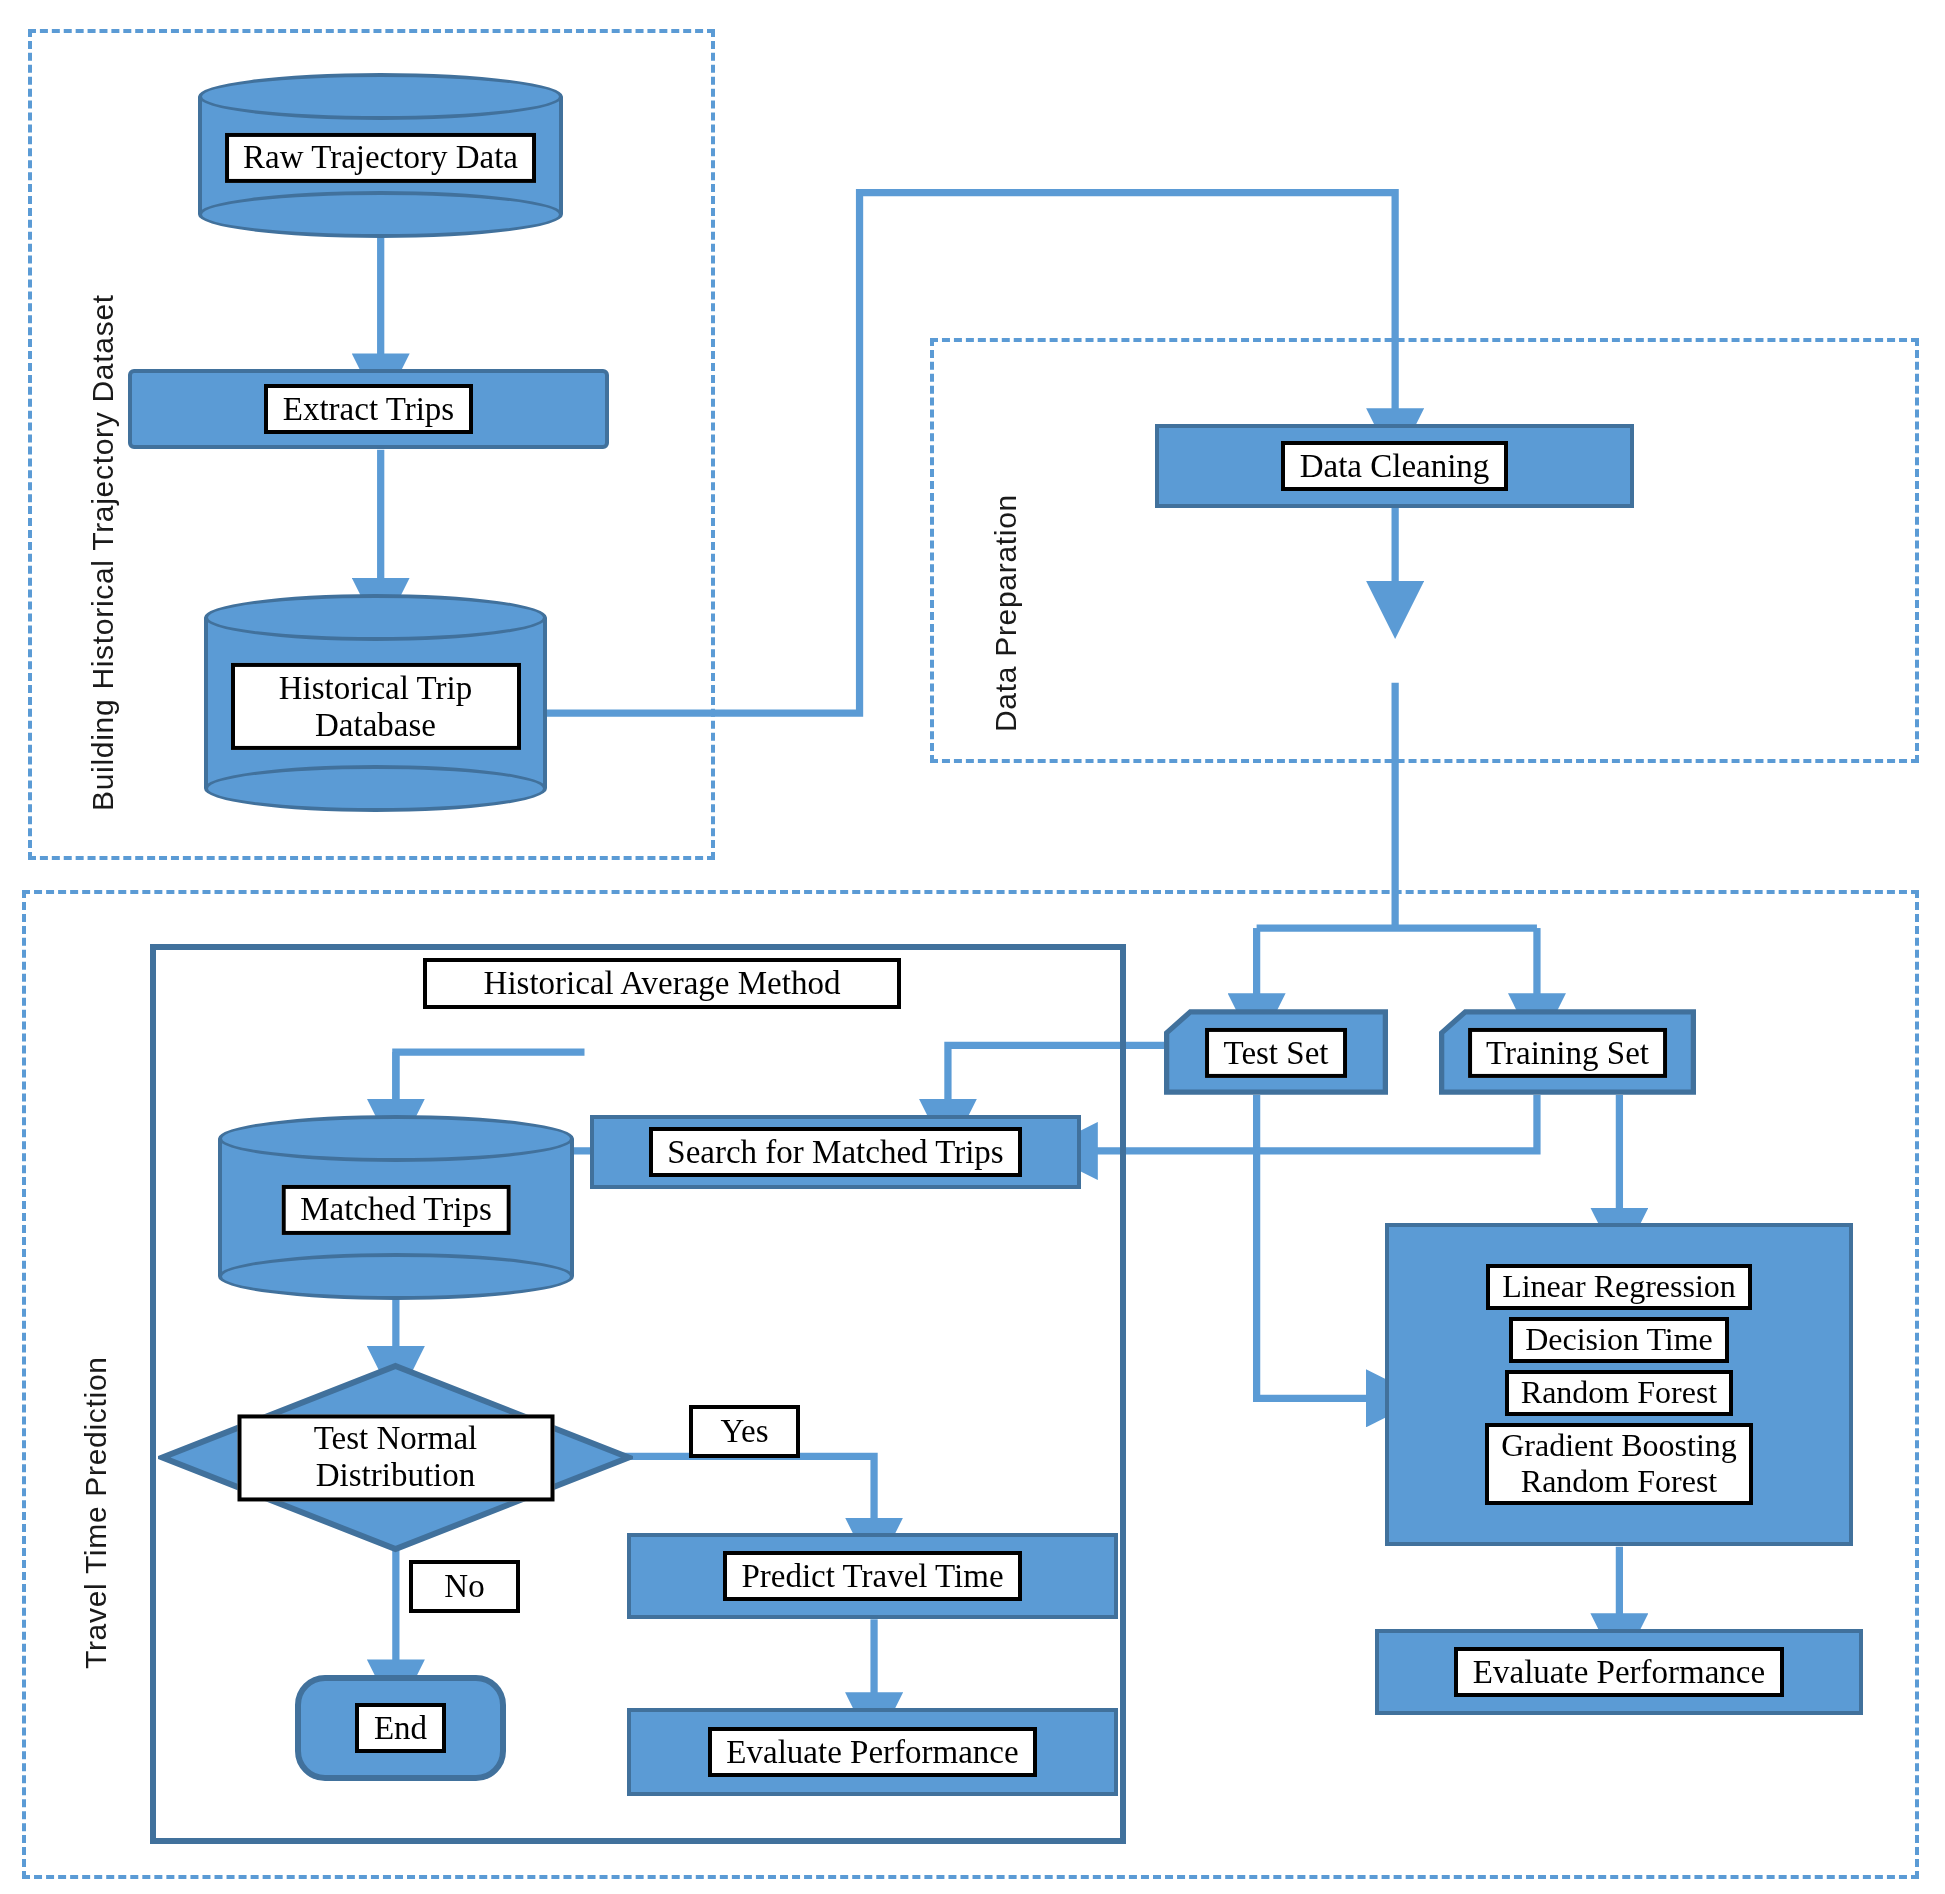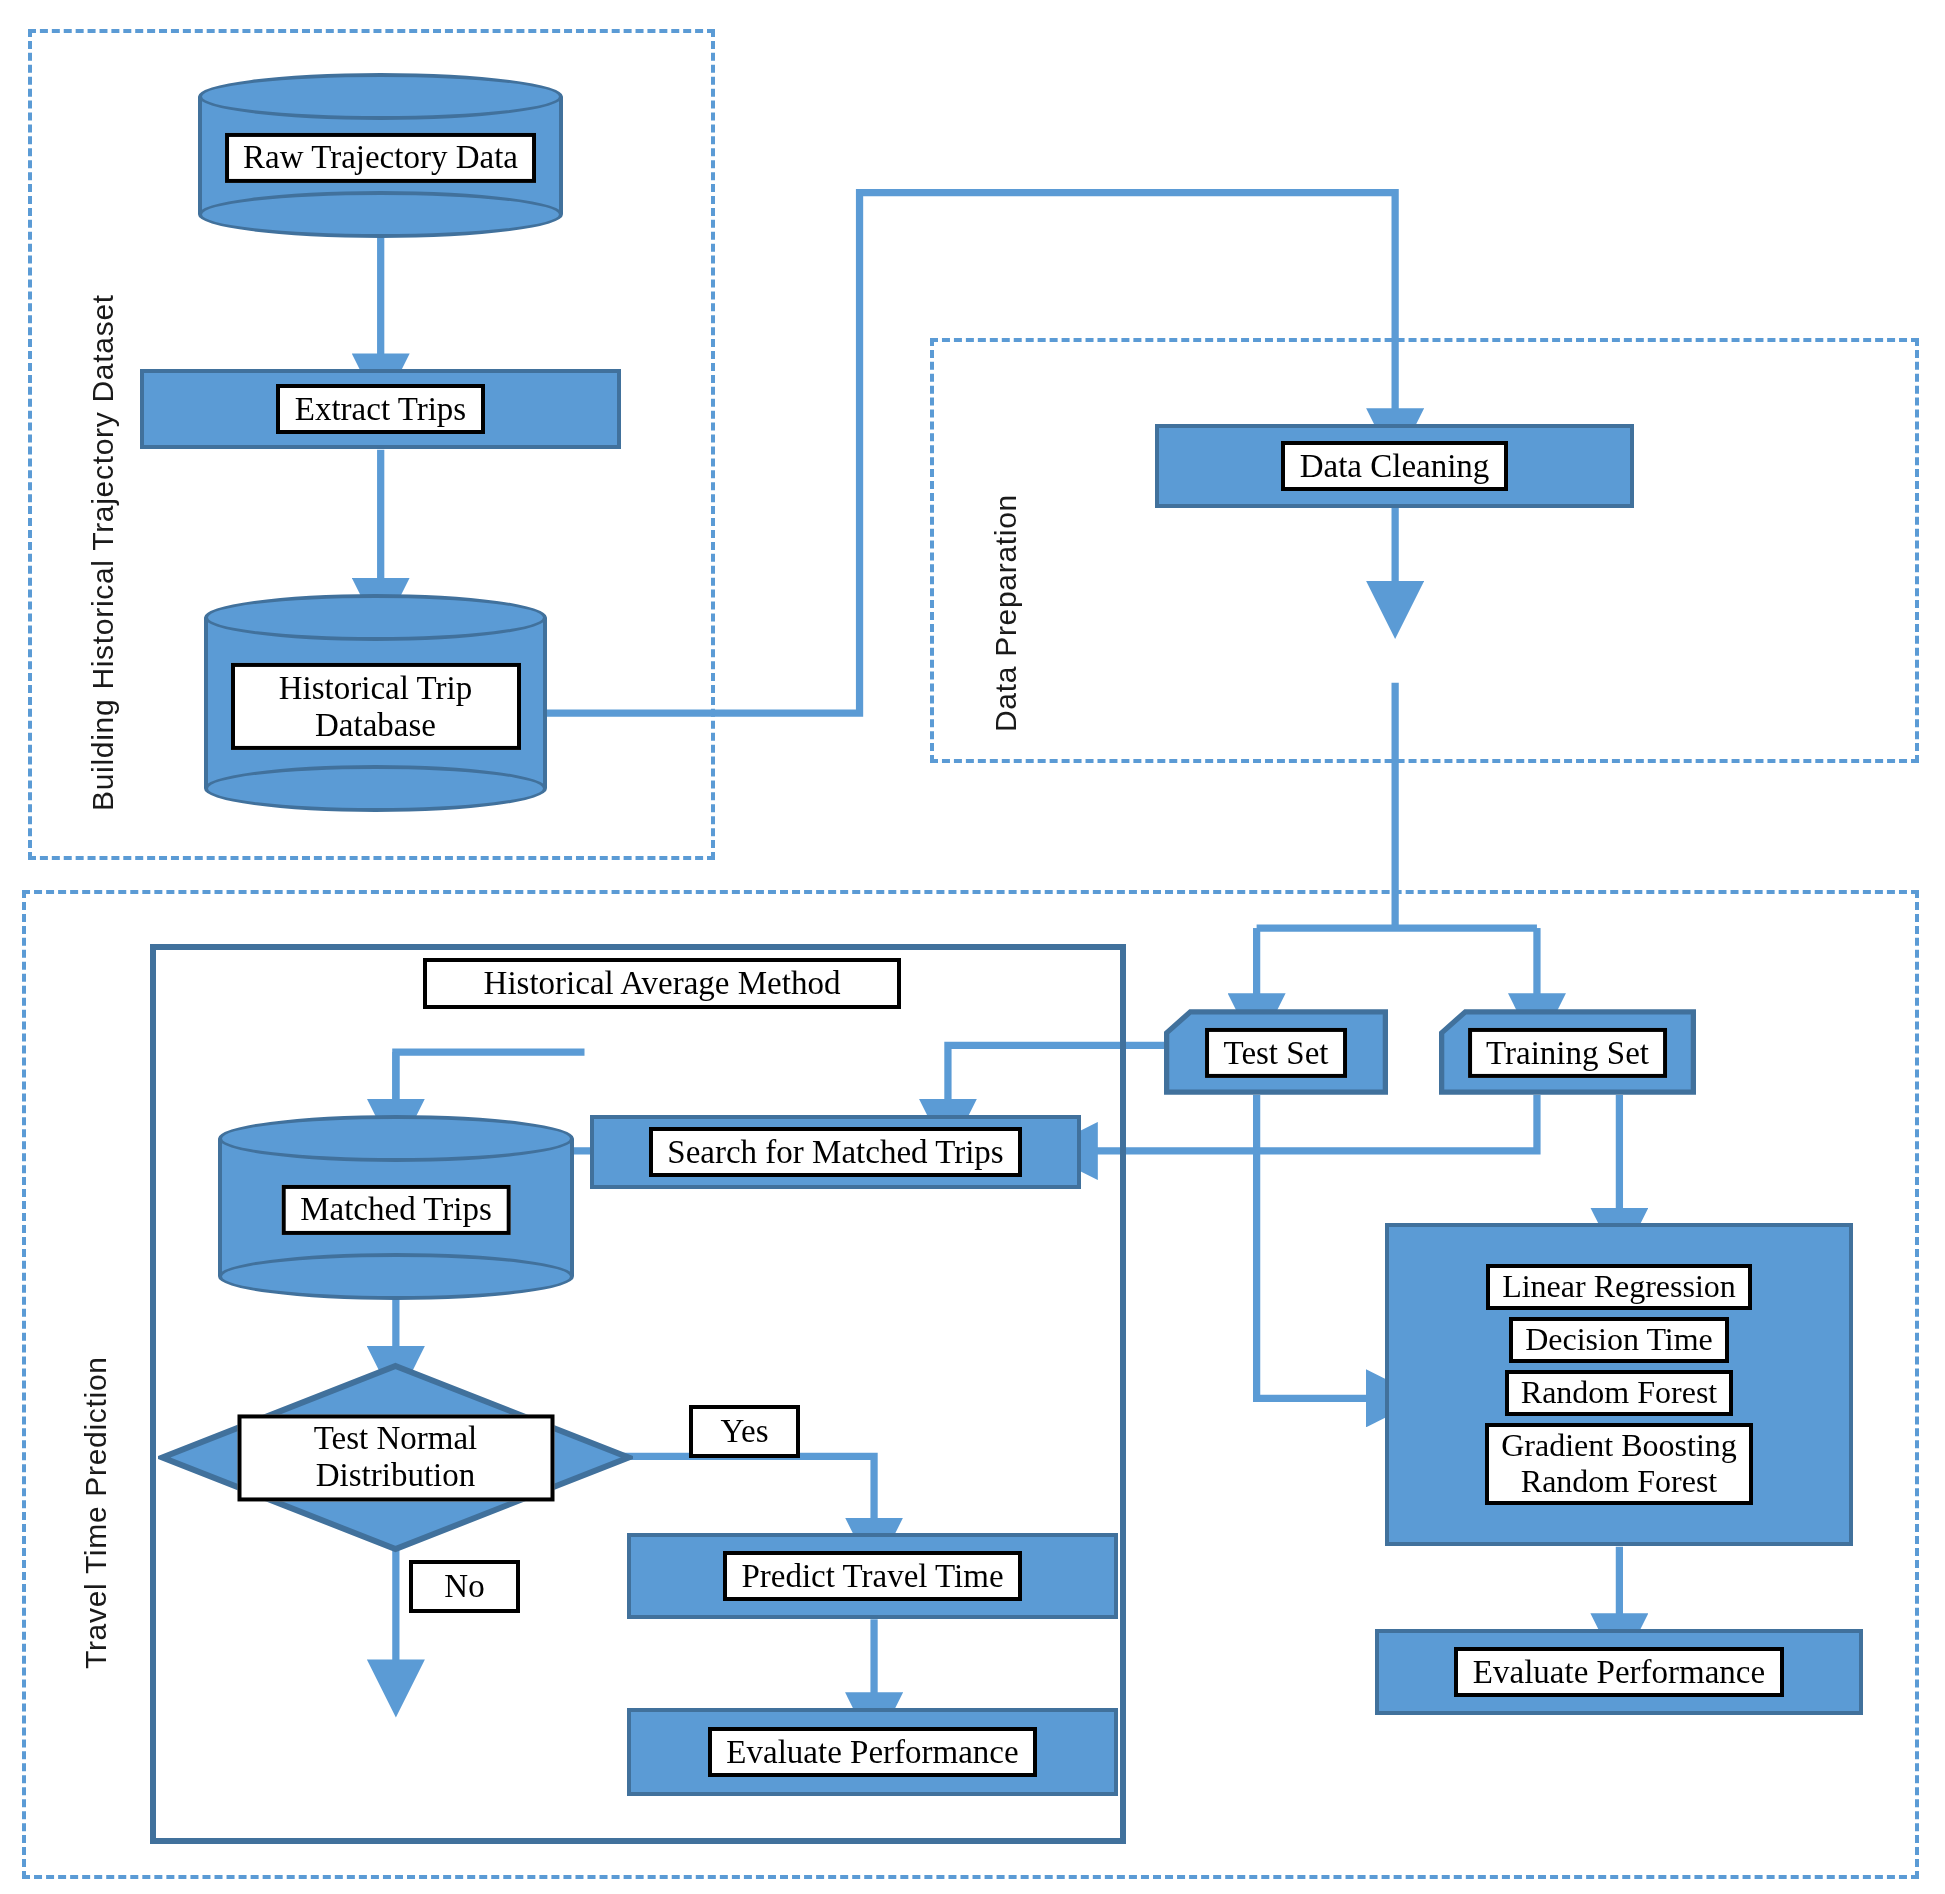--- a/index.html
+++ b/index.html
@@ -219,21 +219,21 @@
   <div class="panel" style="left:28px; top:29px; width:687px; height:831px;"></div>
   <div class="panel-label" style="left:86px; top:811px;">Building Historical Trajectory Dataset</div>
 
   <div class="cyl" style="left:198px; top:73px; width:365px; height:165px;">
     <div class="cyl-body"></div>
     <div class="cyl-bottom"></div>
     <div class="cyl-top"></div>
     <div class="inner-label cyl-text">Raw Trajectory Data</div>
   </div>
 
-  <div class="node" style="left:140px; top:369px; width:481px; height:80px;">
+  <div class="node" style="left:128px; top:369px; width:481px; height:80px;border-radius:6px;">
     <div class="inner-label">Extract Trips</div>
   </div>
 
   <div class="cyl" style="left:204px; top:594px; width:343px; height:218px;">
     <div class="cyl-body"></div>
     <div class="cyl-bottom"></div>
     <div class="cyl-top"></div>
     <div class="inner-label cyl-text multi" style="width:290px;">
       <span>Historical Trip</span><br>
       <span>Database</span>
@@ -287,20 +287,23 @@
     <div class="inner-label multi" style="width:317px;">
       <span>Test Normal</span><br>
       <span>Distribution</span>
     </div>
   </div>
 
   <div class="caption" style="left:646px; top:1405px; width:111px; height:53px;margin-left:43px;">Yes</div>
 
   <div class="caption" style="left:409px; top:1560px; width:111px; height:53px;">No</div>
 
+  <div class="term" style="left:295px; top:1675px; width:211px; height:106px;">
+    <div class="inner-label">End</div>
+  </div>
 
   <div class="node" style="left:627px; top:1533px; width:491px; height:86px;">
     <div class="inner-label">Predict Travel Time</div>
   </div>
 
   <div class="node" style="left:627px; top:1708px; width:491px; height:88px;">
     <div class="inner-label">Evaluate Performance</div>
   </div>
 
   <div class="model-box" style="left:1385px; top:1223px; width:468px; height:323px;">

